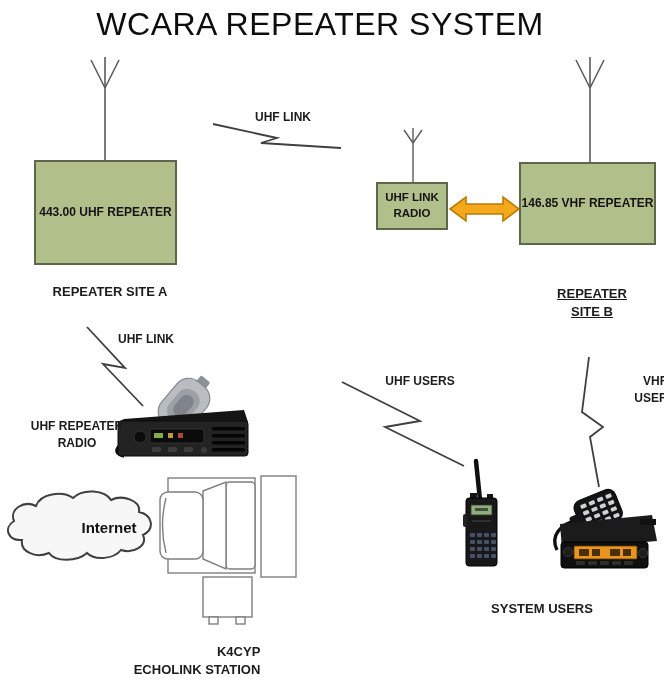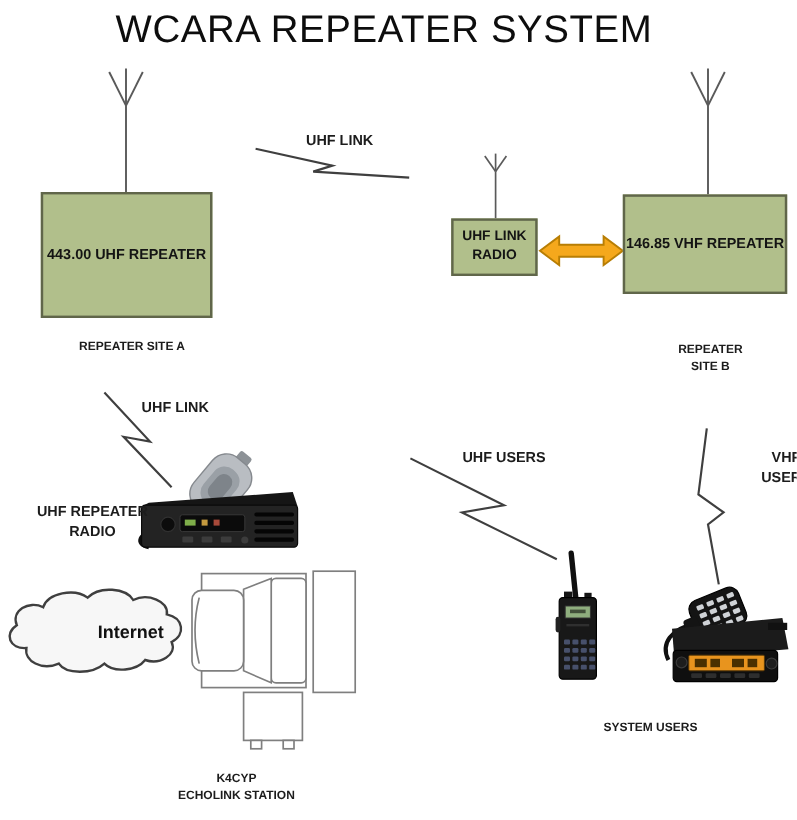--- a/index.html
+++ b/index.html
@@ -14,21 +14,21 @@
   }
   .title{
     position:absolute;left:320px;top:6px;transform:translateX(-50%);
     font-size:32px;font-weight:500;letter-spacing:.5px;color:#0d0d0d;white-space:nowrap;
   }
   .gbox{
     position:absolute;background:#b1bf8b;border:2px solid #60664a;box-sizing:border-box;
     display:flex;align-items:center;justify-content:center;text-align:center;
     font-weight:700;font-size:12px;color:#141414;white-space:pre-line;line-height:1.35;
   }
-  .caption{font-size:10px;}
+  .caption{font-size:13px;}
   .internet-lbl{font-size:15px;font-weight:700;color:#111;margin-left:38px;}
 </style>
 </head>
 <body>
 
 <div id="canvas">
 
   <svg id="diagram-svg" viewBox="0 0 664 683">
 
     <g stroke="#5a5a5a" stroke-width="1.6" fill="none">
@@ -186,32 +186,32 @@
 
   <div class="gbox" style="left:34px;top:160px;width:143px;height:105px;">443.00 UHF REPEATER</div>
 
   <div class="gbox" style="left:376px;top:182px;width:72px;height:48px;font-size:11.5px;">UHF LINK
 RADIO</div>
 
   <div class="gbox" style="left:519px;top:162px;width:137px;height:83px;">146.85 VHF REPEATER</div>
 
   <div class="lbl caption" style="left:110px;top:283px;">REPEATER SITE A</div>
 
-  <div class="lbl caption" style="left:592px;top:285px;">REPEATER SITE B</div>
+  <div class="lbl caption" style="left:592px;top:285px;text-decoration:underline;">REPEATER SITE B</div>
 
   <div class="lbl" style="left:283px;top:109px;">UHF LINK</div>
 
   <div class="lbl" style="left:146px;top:331px;">UHF LINK</div>
 
   <div class="lbl" style="left:77px;top:418px;">UHF REPEATER
 RADIO</div>
 
   <div class="lbl internet-lbl" style="left:71px;top:517px;">Internet</div>
 
-  <div class="lbl caption" style="left:197px;top:643px;">K4CYP
+  <div class="lbl caption" style="left:197px;top:643px;text-align:right;">K4CYP
 ECHOLINK STATION</div>
 
   <div class="lbl" style="left:408px;top:373px;margin-left:12px;">UHF USERS</div>
 
   <div class="lbl" style="left:631px;top:373px;margin-left:24px;">VHF USERS</div>
 
   <div class="lbl caption" style="left:542px;top:600px;">SYSTEM USERS</div>
 
 </div>
 

